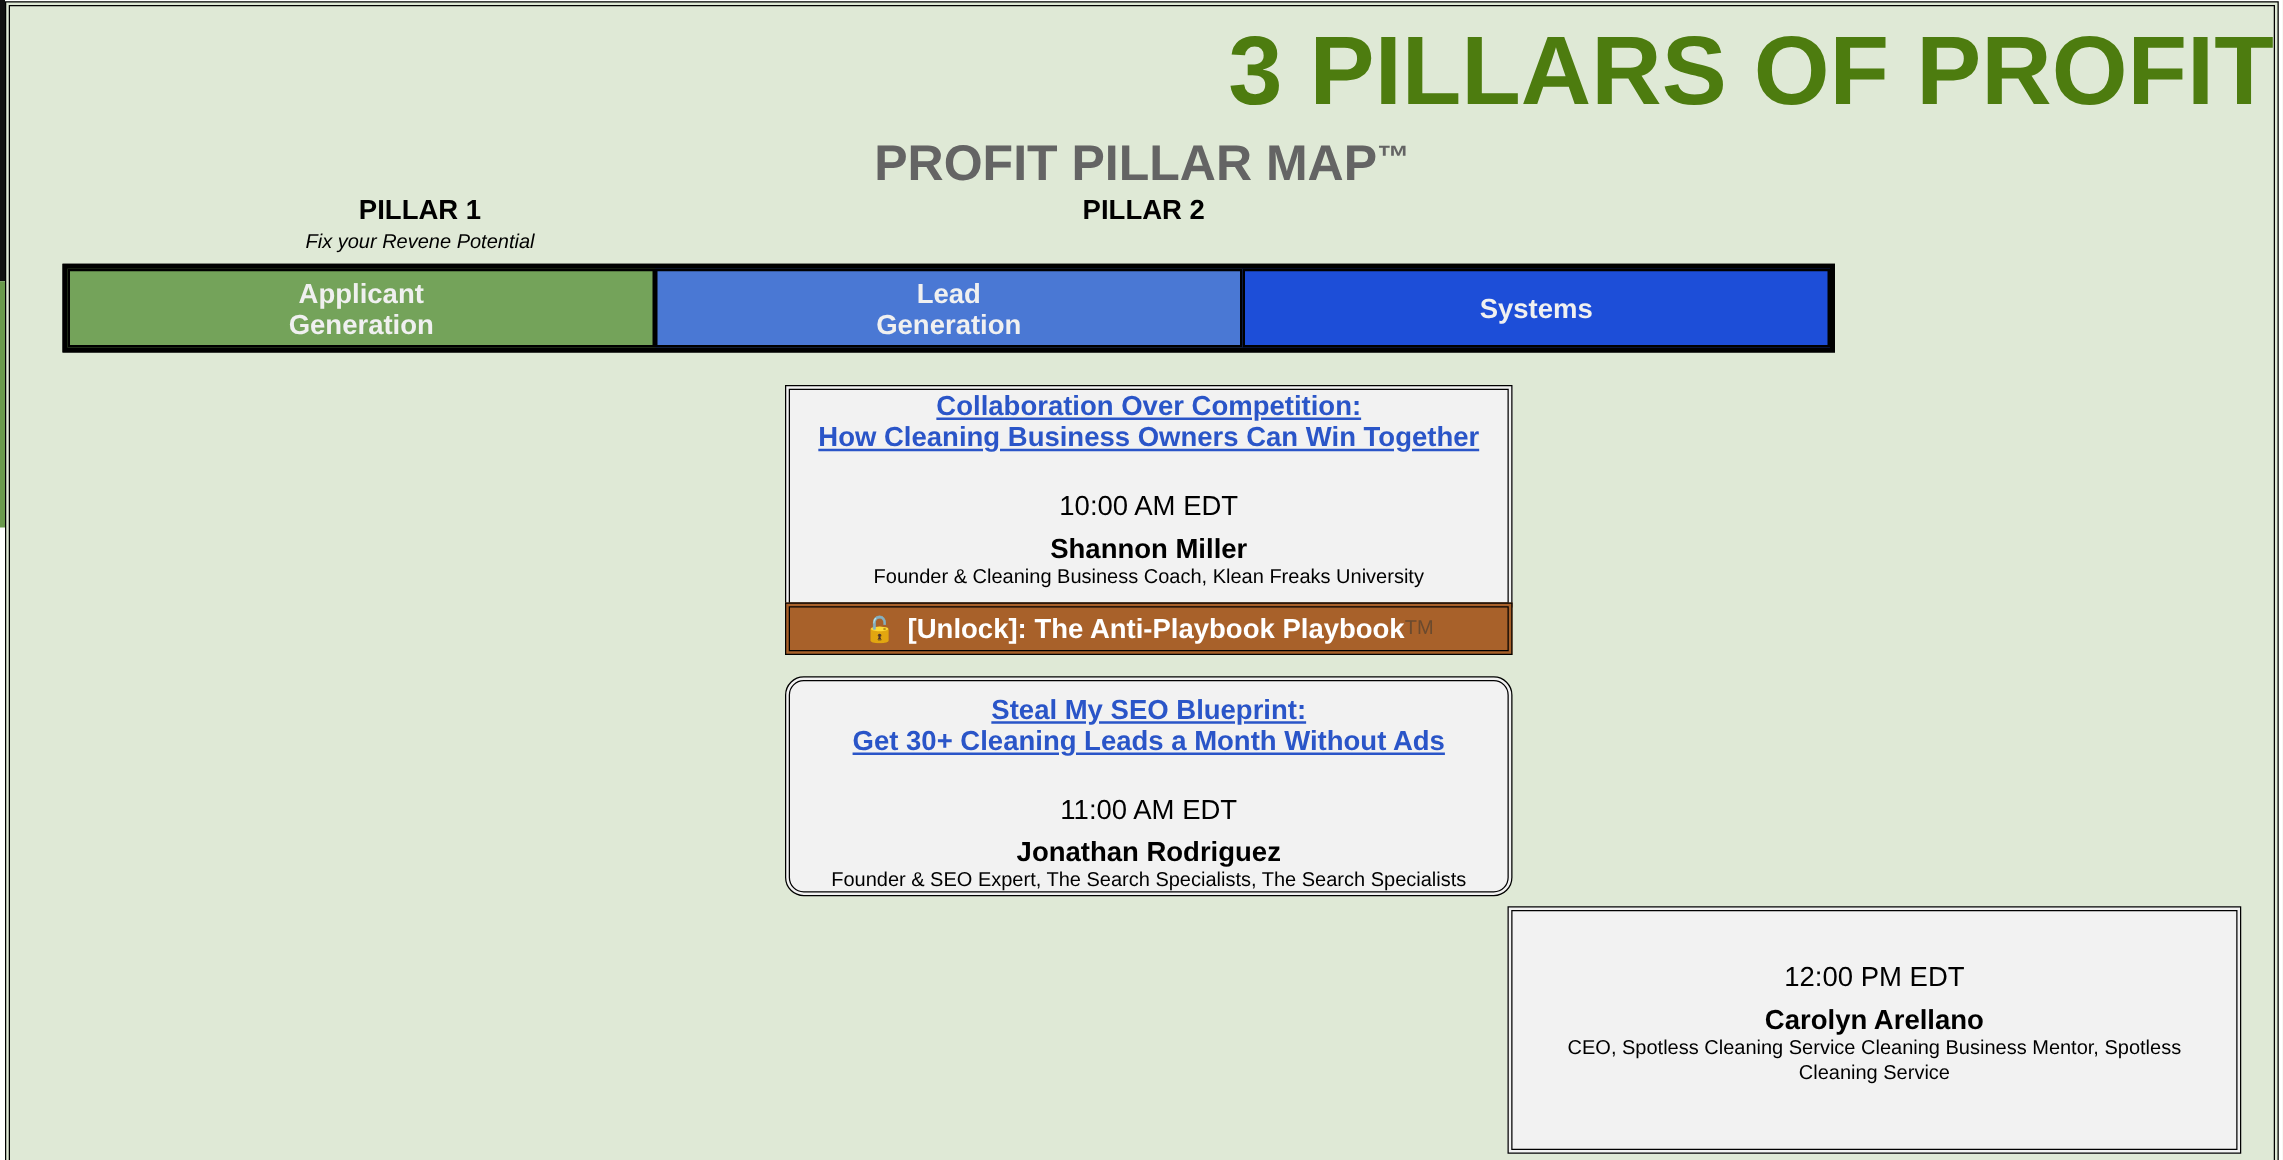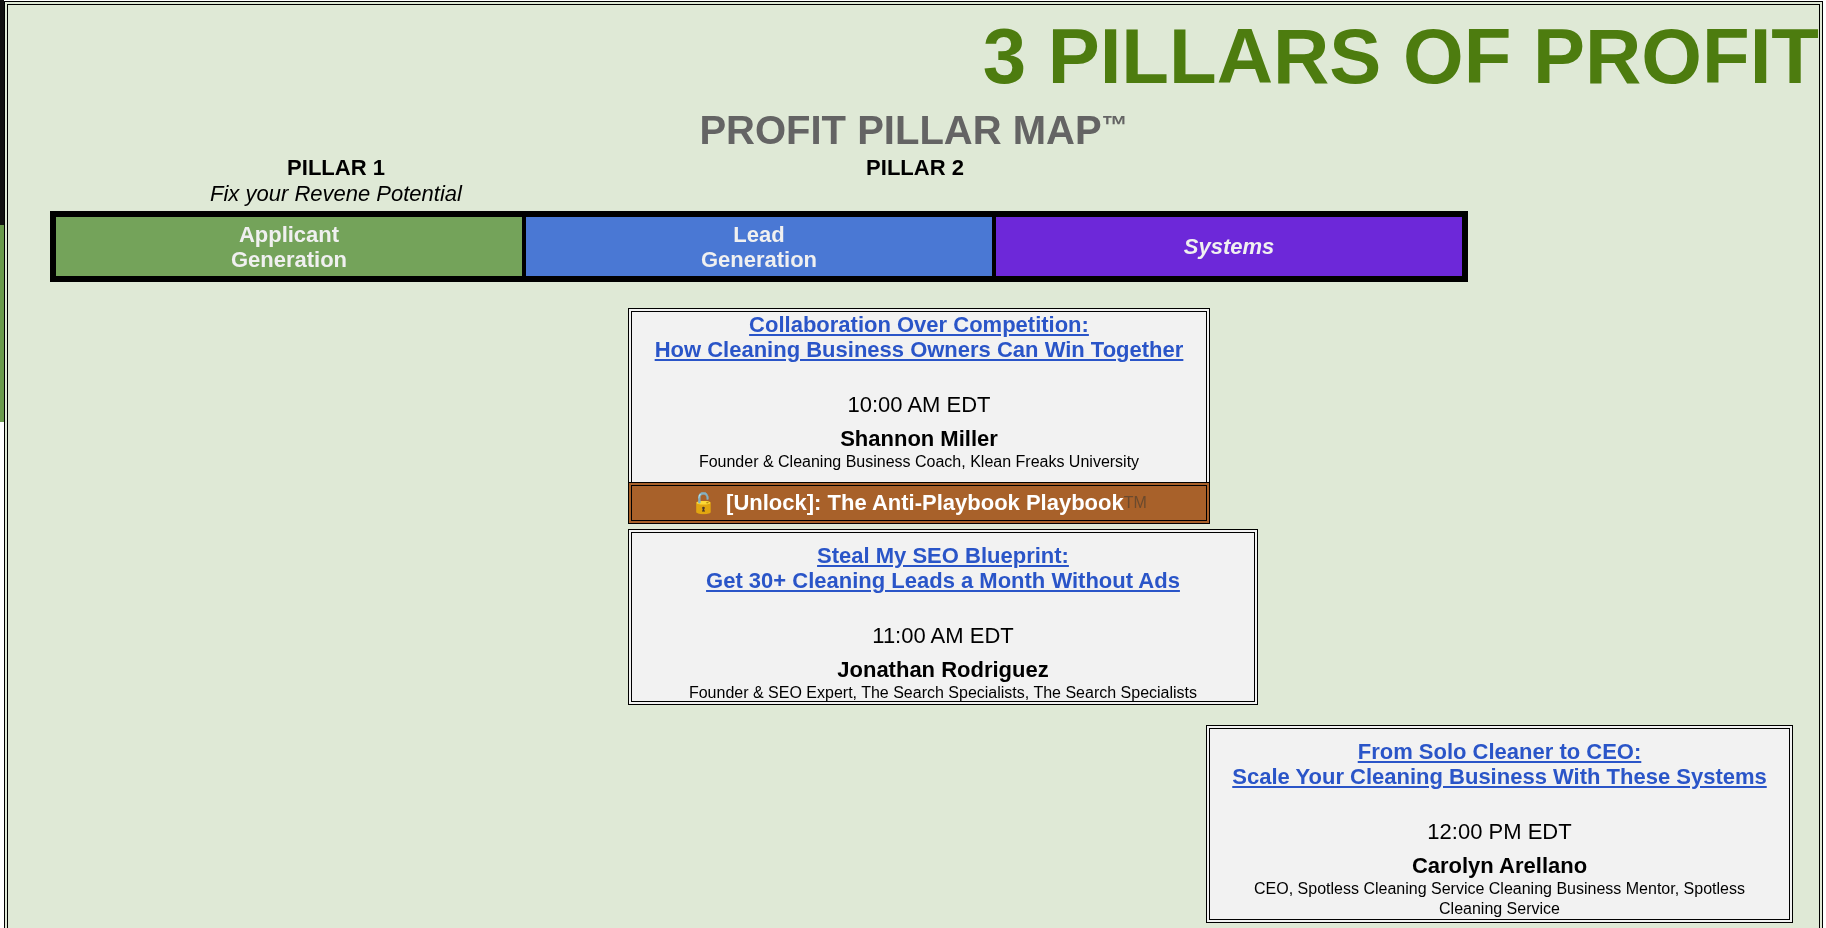--- a/index.html
+++ b/index.html
@@ -23,21 +23,21 @@
     .subtitle {
       position: absolute; left: 0; right: 0; top: 96px; text-align: center;
       font-size: 40px; font-weight: bold; color: #646464; line-height: 48px;
     }
     .subtitle .tm { font-size: 26px; vertical-align: 10px; }
 
     .pillar-head {
       position: absolute; top: 150px; width: 580px; text-align: center; color: #000;
     }
     .pillar-head .ph-num { font-size: 22px; font-weight: bold; line-height: 26px; }
-    .pillar-head .ph-sub { font-size: 22px; font-style: italic; line-height: 26px; }
+    .pillar-head .ph-sub { font-size: 16px; font-style: italic; line-height: 26px; }
 
     .bar-row {
       position: absolute; left: 42px; top: 206px; width: 1418px; height: 71px;
       border: 4px double #000000; display: flex; background: #000;
     }
     .bar {
       flex: 1; display: flex; align-items: center; justify-content: center;
       color: #f0f0f0; font-weight: bold; font-size: 22px; line-height: 25px;
       text-align: center; border: 2px solid #000; white-space: pre-line;
     }
@@ -78,45 +78,43 @@
   </div>
   <div class="pillar-head" style="left:617px;">
     <div class="ph-num">PILLAR 2</div>
   </div>
 
   <div class="bar-row">
     <div class="bar" style="background:#74a35a;">Applicant
 Generation</div>
     <div class="bar" style="background:#4a78d4;">Lead
 Generation</div>
-    <div class="bar" style="background:#6d28d9;font-style:italic;">Systems</div>
+    <div class="bar" style="background:#1d4ed8;">Systems</div>
   </div>
 
   <div class="card" style="left:620px; top:303px; width:582px; height:178px; padding-top:0;">
     <a class="c-title">Collaboration Over Competition:
 How Cleaning Business Owners Can Win Together</a>
     <div class="c-time">10:00 AM EDT</div>
     <div class="c-name">Shannon Miller</div>
     <div class="c-role">Founder &amp; Cleaning Business Coach, Klean Freaks University</div>
   </div>
 
   <div class="unlock-bar" style="left:620px; top:477px;">
     <span class="lock">🔓</span>
     <span>[Unlock]: The Anti-Playbook Playbook</span>
     <span class="tm">TM</span>
   </div>
 
-  <div class="card" style="left:620px; top:524px; width:630px; height:176px; padding-top:10px;">
+  <div class="card" style="left:620px; top:536px; width:582px; height:176px; padding-top:10px;border-radius:15px;">
     <a class="c-title">Steal My SEO Blueprint:
 Get 30+ Cleaning Leads a Month Without Ads</a>
     <div class="c-time">11:00 AM EDT</div>
     <div class="c-name">Jonathan Rodriguez</div>
     <div class="c-role">Founder &amp; SEO Expert, The Search Specialists, The Search Specialists</div>
   </div>
 
   <div class="card" style="left:1198px; top:720px; width:587px; height:198px; padding-top:10px;">
-    <a class="c-title">From Solo Cleaner to CEO:
-Scale Your Cleaning Business With These Systems</a>
     <div class="c-time">12:00 PM EDT</div>
     <div class="c-name">Carolyn Arellano</div>
     <div class="c-role" style="padding:0 20px;">CEO, Spotless Cleaning Service Cleaning Business Mentor, Spotless Cleaning Service</div>
   </div>
 </div>
 
 </body></html>

